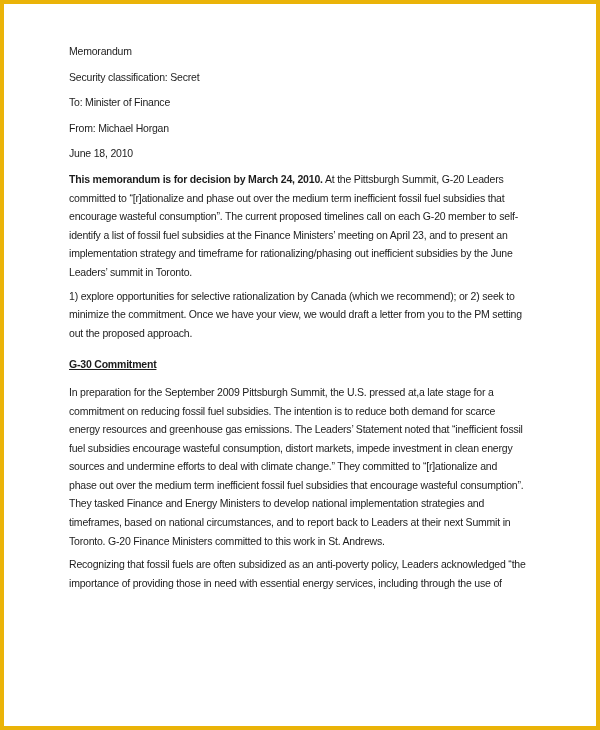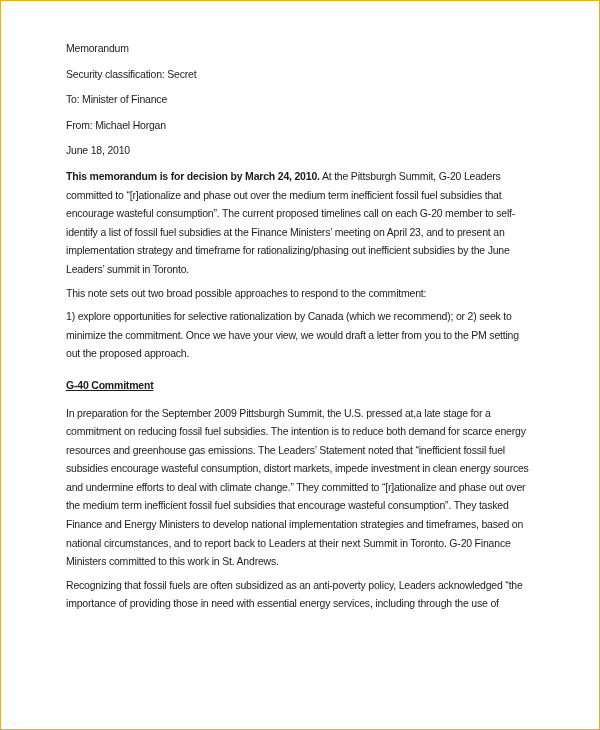--- a/index.html
+++ b/index.html
@@ -2,21 +2,21 @@
 <html><head>
 <meta charset="utf-8">
 <style>
   html, body { margin: 0; padding: 0; background: #ffffff; }
   .page {
     position: relative;
     width: 600px;
     height: 730px;
     box-sizing: border-box;
     background: #ffffff;
-    border: 1px solid #eab308;
+    border: 4px solid #eab308;
     padding: 38px 54px 0 65px;
     font-family: "Liberation Sans", sans-serif;
     font-size: 10.5px;
     letter-spacing: -0.2px;
     line-height: 18.6px;
     color: #1c1c1c;
     overflow: hidden;
   }
   .hline { margin: 0 0 7px 0; }
   .subject-title {
@@ -42,19 +42,18 @@
   <div>
     <p class="hline">Memorandum</p>
     <p class="hline">Security classification: Secret</p>
     <p class="hline">To: Minister of Finance</p>
     <p class="hline">From: Michael Horgan</p>
     <p class="hline">June 18, 2010</p>
   </div>
 
   <div>
     <p class="para"><strong class="lead">This memorandum is for decision by March 24, 2010.</strong><span> At the Pittsburgh Summit, G-20 Leaders committed to “[r]ationalize and phase out over the medium term inefficient fossil fuel subsidies that encourage wasteful consumption”. The current proposed timelines call on each G-20 member to self-identify a list of fossil fuel subsidies at the Finance Ministers’ meeting on April 23, and to present an implementation strategy and timeframe for rationalizing/phasing out inefficient subsidies by the June Leaders’ summit in Toronto.</span></p>
-    <p class="para">This note sets out two broad possible approaches to respond to the commitment:</p>
     <p class="para">1) explore opportunities for selective rationalization by Canada (which we recommend); or 2) seek to minimize the commitment. Once we have your view, we would draft a letter from you to the PM setting out the proposed approach.</p>
-    <h2 class="section-heading">G-40 Commitment</h2>
+    <h2 class="section-heading">G-30 Commitment</h2>
     <p class="para">In preparation for the September 2009 Pittsburgh Summit, the U.S. pressed at,a late stage for a commitment on reducing fossil fuel subsidies. The intention is to reduce both demand for scarce energy resources and greenhouse gas emissions. The Leaders’ Statement noted that “inefficient fossil fuel subsidies encourage wasteful consumption, distort markets, impede investment in clean energy sources and undermine efforts to deal with climate change.” They committed to “[r]ationalize and phase out over the medium term inefficient fossil fuel subsidies that encourage wasteful consumption”. They tasked Finance and Energy Ministers to develop national implementation strategies and timeframes, based on national circumstances, and to report back to Leaders at their next Summit in Toronto. G-20 Finance Ministers committed to this work in St. Andrews.</p>
     <p class="para">Recognizing that fossil fuels are often subsidized as an anti-poverty policy, Leaders acknowledged “the importance of providing those in need with essential energy services, including through the use of</p>
   </div>
 </div>
 
 </body></html>

